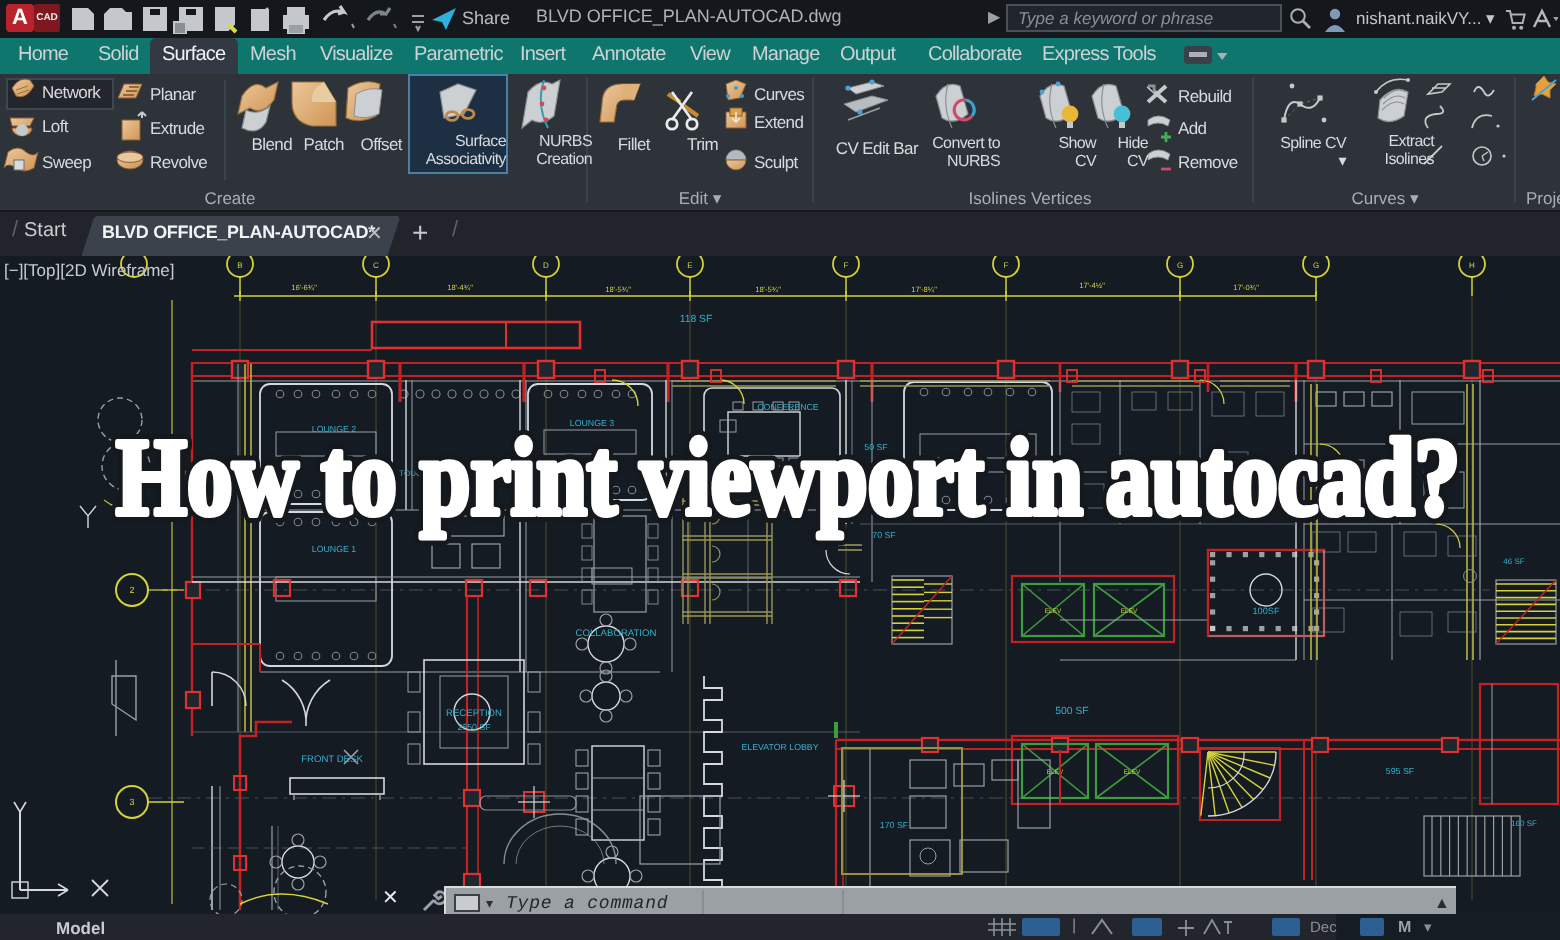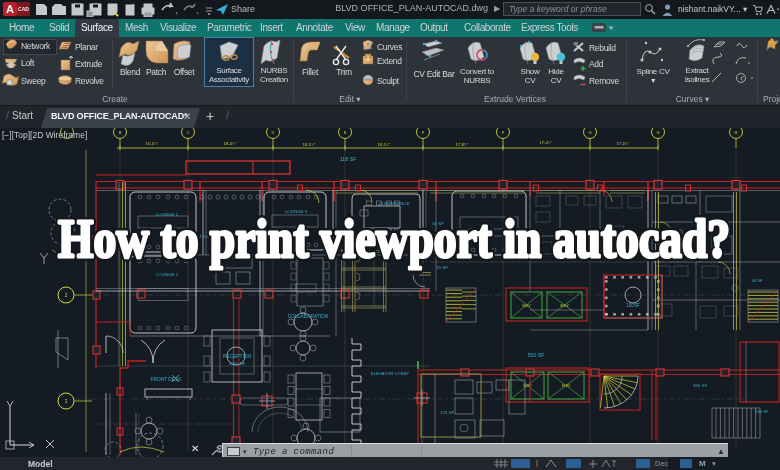--- a/index.html
+++ b/index.html
@@ -2,34 +2,34 @@
 <html><head><meta charset="utf-8">
 <style>
 *{margin:0;padding:0;box-sizing:border-box}
 html,body{width:780px;height:470px;overflow:hidden;background:#161c24;font-family:"Liberation Sans",sans-serif}
 #page{position:relative;width:780px;height:470px}
 
 #titlebar{position:absolute;left:0;top:0;width:780px;height:19px;background:#14171c}
 #logoA{position:absolute;left:3px;top:2px;width:14px;height:14px;background:#b7222c;color:#fff;font-weight:bold;font-size:11px;text-align:center;line-height:14px;border-radius:2px}
 #logoCAD{position:absolute;left:17px;top:2px;width:13px;height:14px;background:#7e1820;color:#eee;font-size:5px;font-weight:bold;text-align:center;line-height:14px;border-radius:1px}
 .qat{position:absolute;top:2px;height:15px;color:#c4c8cd}
-#title-center{position:absolute;left:268px;top:3px;width:220px;text-align:right;color:#aeb3b9;font-size:9px}
+#title-center{position:absolute;left:268px;top:3px;width:220px;text-align:left;color:#aeb3b9;font-size:9px}
 #searcharrow{position:absolute;left:494px;top:4px;color:#9aa0a6;font-size:8px}
 #searchbox{position:absolute;left:503px;top:2px;width:138px;height:14px;background:#22262c;border:1px solid #494f57;color:#8a9097;font-style:italic;font-size:8.5px;line-height:12px;padding-left:5px}
 #username{position:absolute;left:678px;top:4px;color:#c3c7cc;font-size:8.5px}
 
 #ribbontabs{position:absolute;left:0;top:19px;width:780px;height:18px;background:#0f766e}
 #ribbontabs .tab{position:absolute;top:0;height:18px;line-height:18px;color:#ced2d6;font-size:10px;letter-spacing:-0.4px}
 #tabactivebg{position:absolute;left:75px;top:0;width:44px;height:18px;background:#333942;border-radius:3px 3px 0 0}
 
 #ribbon{position:absolute;left:0;top:37px;width:780px;height:69px;background:#2e333a;border-bottom:1px solid #15181d}
 .plabel{position:absolute;top:57px;height:12px;font-size:8.5px;color:#aaaeb4;text-align:center}
 .psep{position:absolute;top:2px;width:1px;height:62px;background:#22262c;border-right:1px solid #3d434b}
 .rtxt{position:absolute;color:#d7dade;font-size:8.5px;white-space:nowrap;letter-spacing:-0.3px}
-.rtxtc{position:absolute;color:#d7dade;font-size:8.5px;text-align:center;white-space:nowrap;letter-spacing:-0.3px}
+.rtxtc{position:absolute;color:#d7dade;font-size:8.5px;text-align:right;white-space:nowrap;letter-spacing:-0.3px}
 
 #filetabs{position:absolute;left:0;top:106px;width:780px;height:22px;background:#21252b}
 #ftstart{position:absolute;left:12px;top:4px;color:#c8cbd0;font-size:10px}
 #ftactive{position:absolute;left:44px;top:2px;width:153px;height:20px;background:#3c424b;transform:skewX(-18deg);border-radius:2px 2px 0 0}
 #ftname{position:absolute;left:51px;top:5px;color:#f2f3f5;font-size:9px;font-weight:bold;letter-spacing:-0.15px}
 #ftx{position:absolute;left:183px;top:5px;color:#b9bdc2;font-size:10px}
 #ftplus{position:absolute;left:206px;top:2px;color:#c5c9ce;font-size:14px}
 
 #canvas{position:absolute;left:0;top:128px;width:780px;height:329px;background:#151b23;overflow:hidden}
 #vplabel{position:absolute;left:2px;top:2px;color:#c8ccd0;font-size:8.5px}
@@ -125,21 +125,21 @@
   </div>
 
   <div id="ribbon">
     <div class="psep" style="left:293px"></div>
     <div class="psep" style="left:406px"></div>
     <div class="psep" style="left:626px"></div>
     <div class="psep" style="left:757px"></div>
     <div style="position:absolute;left:112px;top:3px;width:1px;height:50px;background:#3d434b"></div>
     <div class="plabel" style="left:60px;width:110px">Create</div>
     <div class="plabel" style="left:300px;width:100px">Edit ▾</div>
-    <div class="plabel" style="left:440px;width:150px">Extrude Vertices</div>
+    <div class="plabel" style="left:440px;width:150px">Isolines Vertices</div>
     <div class="plabel" style="left:630px;width:125px">Curves ▾</div>
     <div class="plabel" style="left:758px;width:40px;text-align:left;padding-left:5px">Proje</div>
 
     <div style="position:absolute;left:3px;top:2px;width:54px;height:16px;background:#23272d;border:1px solid #41474f"></div>
 
     <div style="position:absolute;left:204px;top:0px;width:50px;height:50px;background:#1d2f42;border:1px solid #4a7fa8"></div>
     <svg width="780" height="69" viewBox="0 37 780 69" style="position:absolute;left:0;top:0">
       <defs>
         <linearGradient id="tan" x1="0" y1="0" x2="1" y2="1">
           <stop offset="0" stop-color="#ecc79b"></stop>

